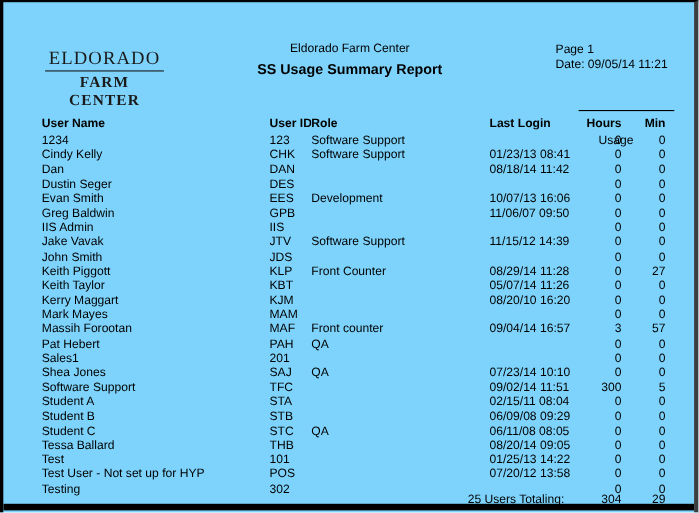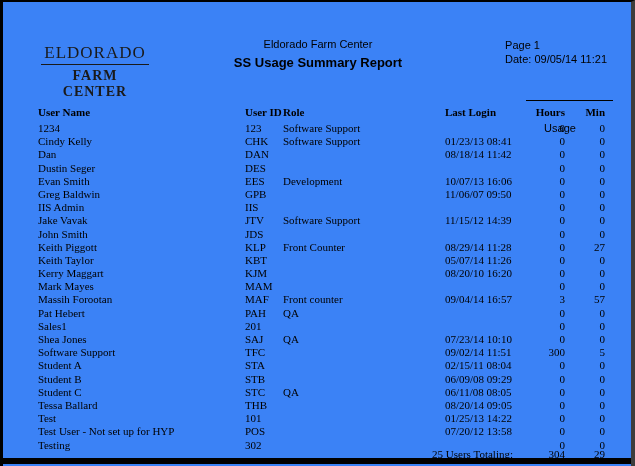--- a/index.html
+++ b/index.html
@@ -1,20 +1,20 @@
 <!DOCTYPE html>
 <html><head>
 <meta charset="utf-8">
 <style>
   html,body{margin:0;padding:0;background:#fff;}
   .page{
     position:relative;
     width:635px;height:466px;
     box-sizing:border-box;
-    background:#3b82f6;
+    background:#7dd3fc;
     border-top:2px solid #000;
     border-left:3px solid #000;
     border-right:4px solid #3d3d3d;
     overflow:hidden;
     font-family:"Liberation Sans", sans-serif;
     font-size:11px;
     color:#000;
   }
   
   .logo{position:absolute;left:38px;top:42px;width:108px;text-align:center;
@@ -28,21 +28,21 @@
   .right-head{position:absolute;right:24px;top:36px;}
   .right-head div{line-height:14px;}
   
   .usage-label{position:absolute;left:513px;top:85px;width:88px;text-align:center;font-weight:normal;margin-top:35px;}
   .usage-rule{position:absolute;left:523px;top:98px;width:87px;border-top:1px solid #000;}
   
   .thead,.row,.totals{white-space:nowrap;}
   .thead{position:absolute;left:0;top:104px;font-weight:bold;}
   .rows{position:absolute;left:0;top:120px;}
   .row{height:13.2px;line-height:13.2px;}
-  .thead,.row,.totals{padding-left:35px;font-family:Liberation Serif, serif;}
+  .thead,.row,.totals{padding-left:35px;}
   .cell{display:inline-block;vertical-align:top;overflow:hidden;}
   .c-name{width:207px;}
   .c-id{width:38px;}
   .c-role{width:162px;}
   .c-login{width:82px;}
   .c-hours{width:38px;text-align:right;}
   .c-min{width:40px;text-align:right;}
   .totals{position:absolute;left:0;top:446px;}
   .c-tlabel{display:inline-block;width:489px;text-align:right;box-sizing:border-box;padding-right:14px;}
   

